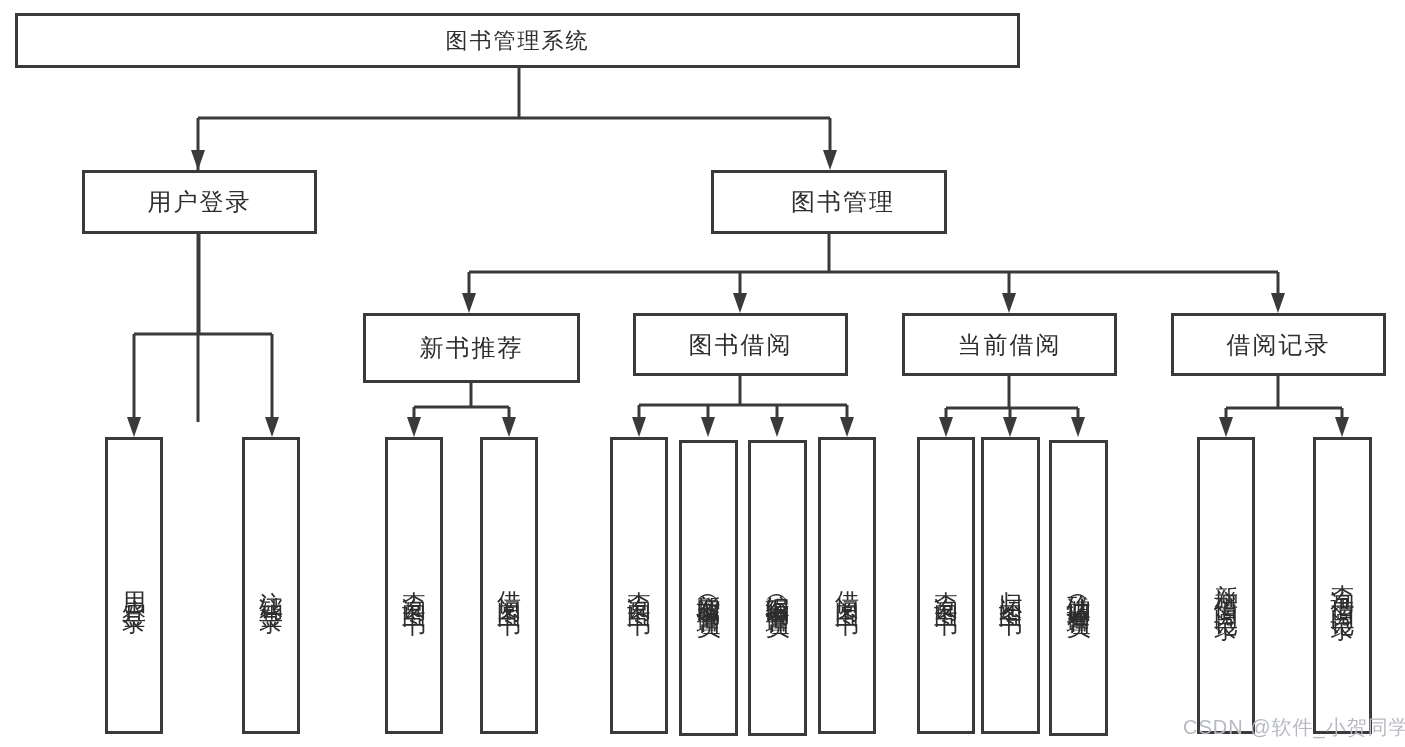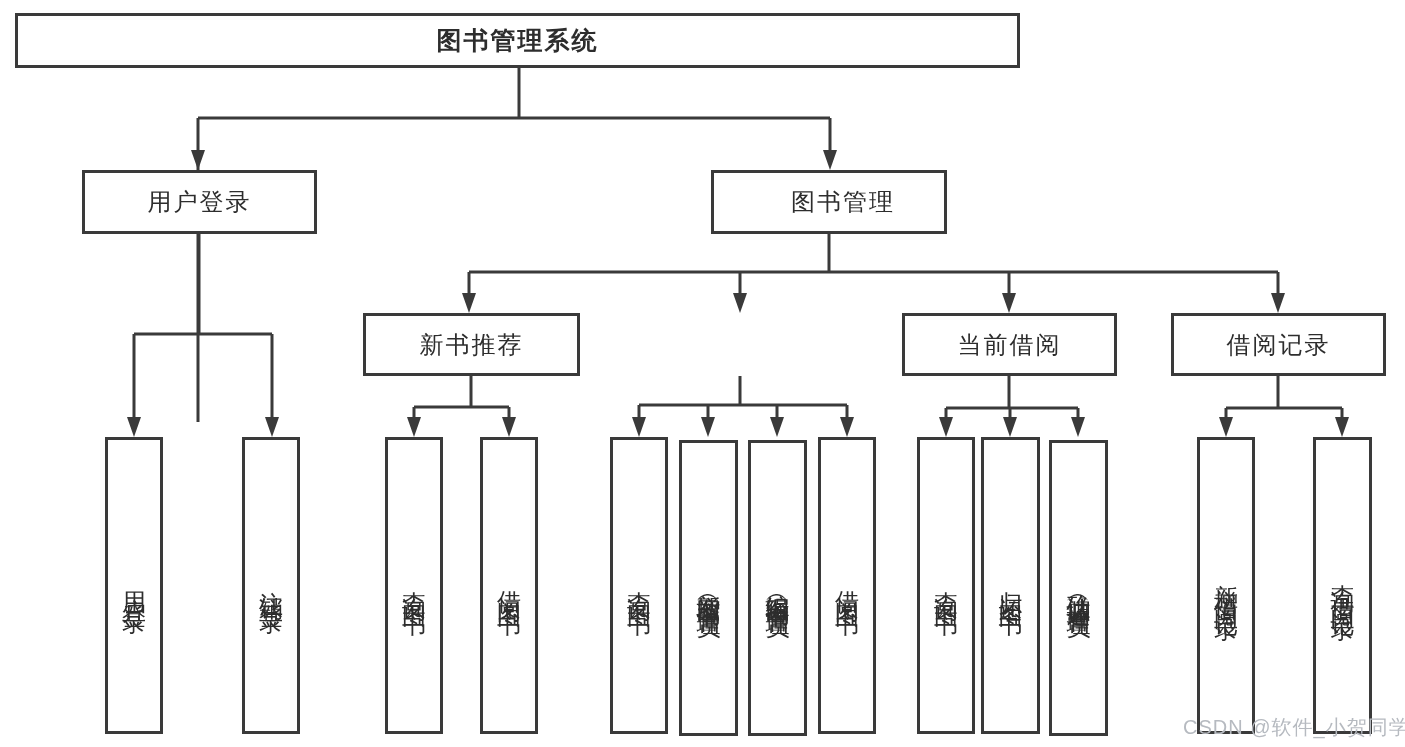--- a/index.html
+++ b/index.html
@@ -28,21 +28,21 @@
     display: flex;
     align-items: center;
     justify-content: center;
     color: #2d2d2d;
   }
   .h-node span {
     font-size: 24px;
     letter-spacing: 2px;
     white-space: nowrap;
   }
-  .root-node span { font-size: 25px; font-weight: bold; }
+  .root-node span { font-size: 22px; }
   .leaf span {
     writing-mode: vertical-rl;
     text-orientation: mixed;
     font-size: 24px;
     letter-spacing: 7px;
     line-height: 1;
   }
   .leaf span.tight {
     letter-spacing: 3px;
   }
@@ -108,22 +108,25 @@
     <span>图书管理系统</span>
   </div>
 
   <div class="node h-node" style="left:82px; top:170px; width:235px; height:64px;">
     <span>用户登录</span>
   </div>
   <div class="node h-node" style="left:711px; top:170px; width:236px; height:64px;padding-left:28px;">
     <span>图书管理</span>
   </div>
 
-  <div class="node h-node" style="left:363px; top:313px; width:217px; height:63px;">
+  <div class="node h-node" style="left:363px; top:313px; width:217px; height:70px;">
     <span>新书推荐</span>
+  </div>
+  <div class="node h-node" style="left:633px; top:313px; width:215px; height:63px;">
+    <span>图书借阅</span>
   </div>
   <div class="node h-node" style="left:902px; top:313px; width:215px; height:63px;">
     <span>当前借阅</span>
   </div>
   <div class="node h-node" style="left:1171px; top:313px; width:215px; height:63px;">
     <span>借阅记录</span>
   </div>
 
   <div class="node leaf" style="left:105px; top:437px; width:58px; height:297px;">
     <span>用户登录</span>

